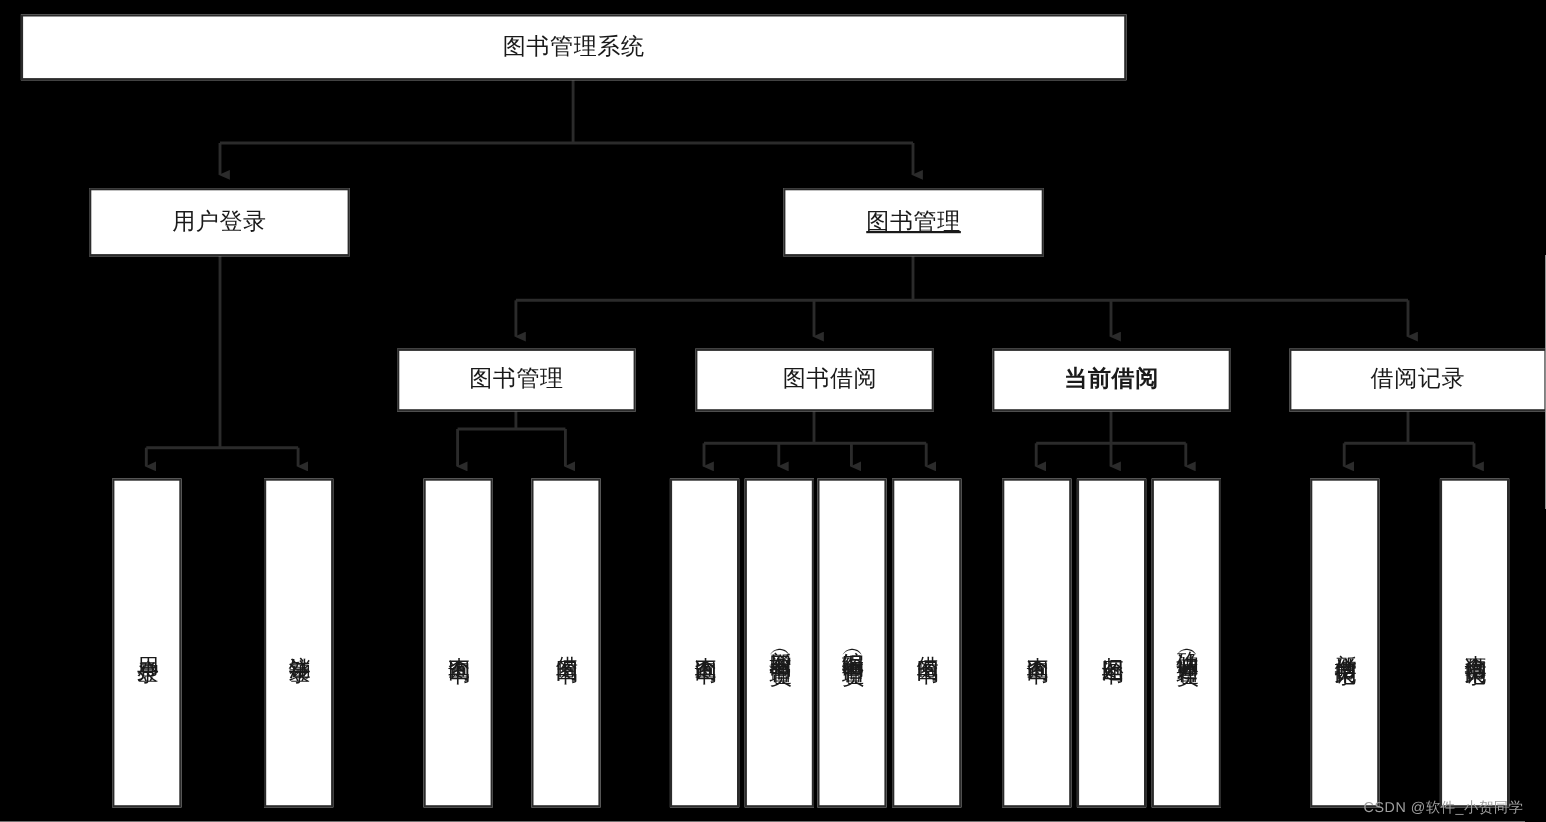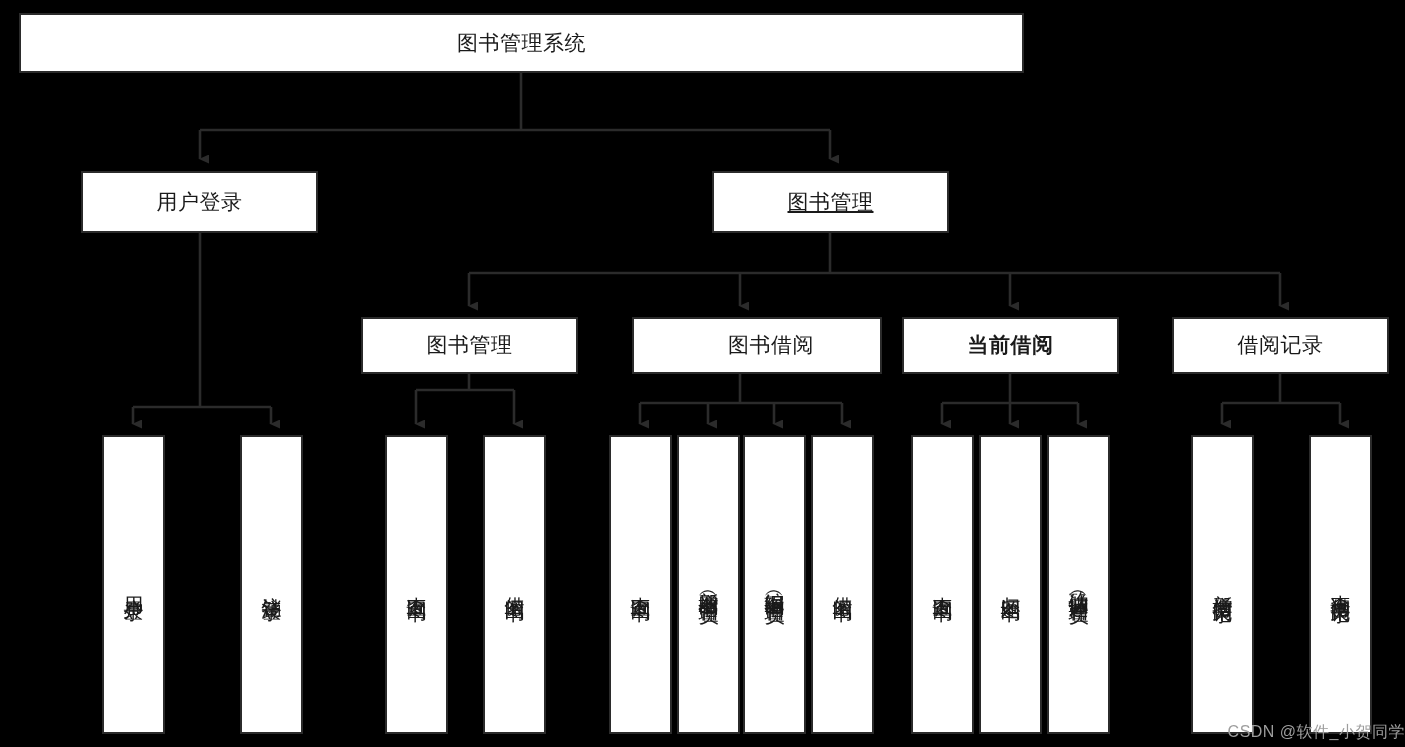--- a/index.html
+++ b/index.html
@@ -49,23 +49,23 @@
     writing-mode: vertical-rl;
     text-orientation: upright;
     font-size: 20px;
     letter-spacing: 2px;
     line-height: 1.05;
     white-space: nowrap;
     max-height: 280px;
   }
   .watermark {
     position: absolute;
-    right: 0;
+    right: 20px;
     bottom: 4px;
-    font-size: 16px;
+    font-size: 13px;
     color: #9d9d9d;
     white-space: nowrap;
     letter-spacing: 0.5px;
   }
 </style>
 </head>
 <body>
 
 <div id="canvas">
 
@@ -129,29 +129,29 @@
   </div>
 
   <div class="node" style="left:712px; top:171px; width:237px; height:62px;text-decoration:underline;">
     <span class="node-label">图书管理</span>
   </div>
 
   <div class="node" style="left:361px; top:317px; width:217px; height:57px;">
     <span class="node-label">图书管理</span>
   </div>
 
-  <div class="node" style="left:632px; top:317px; width:250px; height:57px;padding-left:28px;">
+  <div class="node" style="left:632px; top:317px; width:217px; height:57px;padding-left:28px;">
     <span class="node-label">图书借阅</span>
   </div>
 
   <div class="node" style="left:902px; top:317px; width:217px; height:57px;font-weight:bold;">
     <span class="node-label">当前借阅</span>
   </div>
 
-  <div class="node" style="left:1172px; top:317px; width:217px; height:57px;">
+  <div class="node" style="left:1172px; top:317px; width:234px; height:57px;">
     <span class="node-label">借阅记录</span>
   </div>
 
   <div class="node vertical" style="left:102px; top:435px; width:63px; height:299px;">
     <span class="node-label">用户登录</span>
   </div>
 
   <div class="node vertical" style="left:240px; top:435px; width:63px; height:299px;">
     <span class="node-label">注销登录</span>
   </div>

